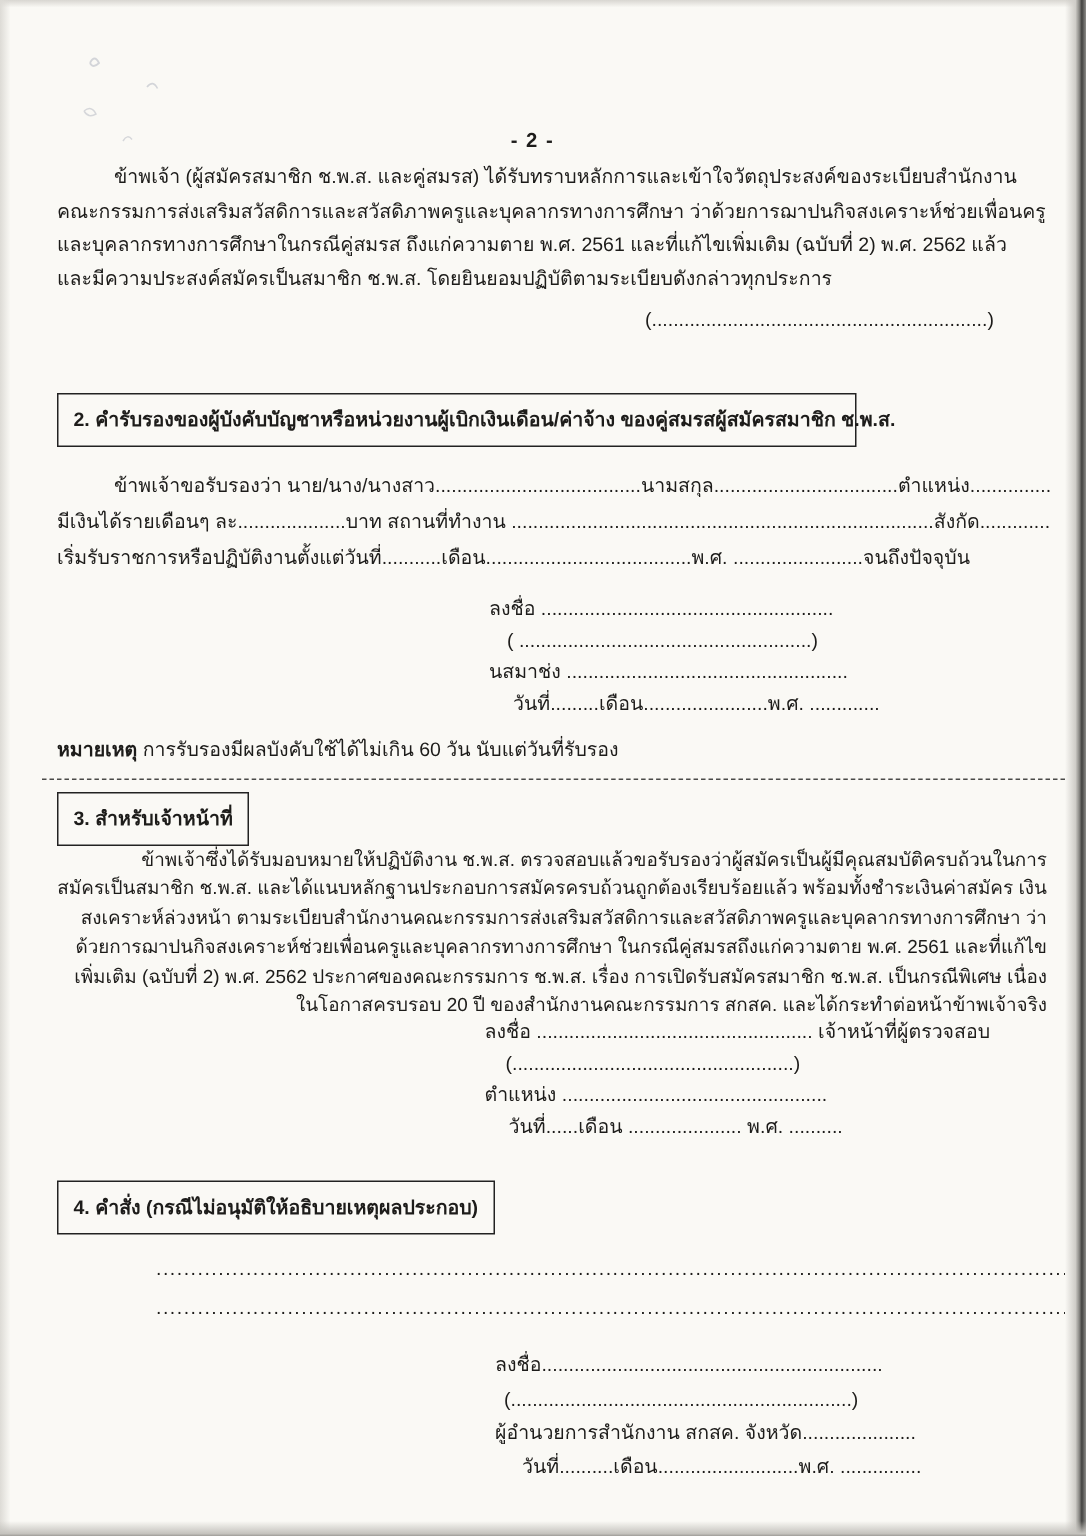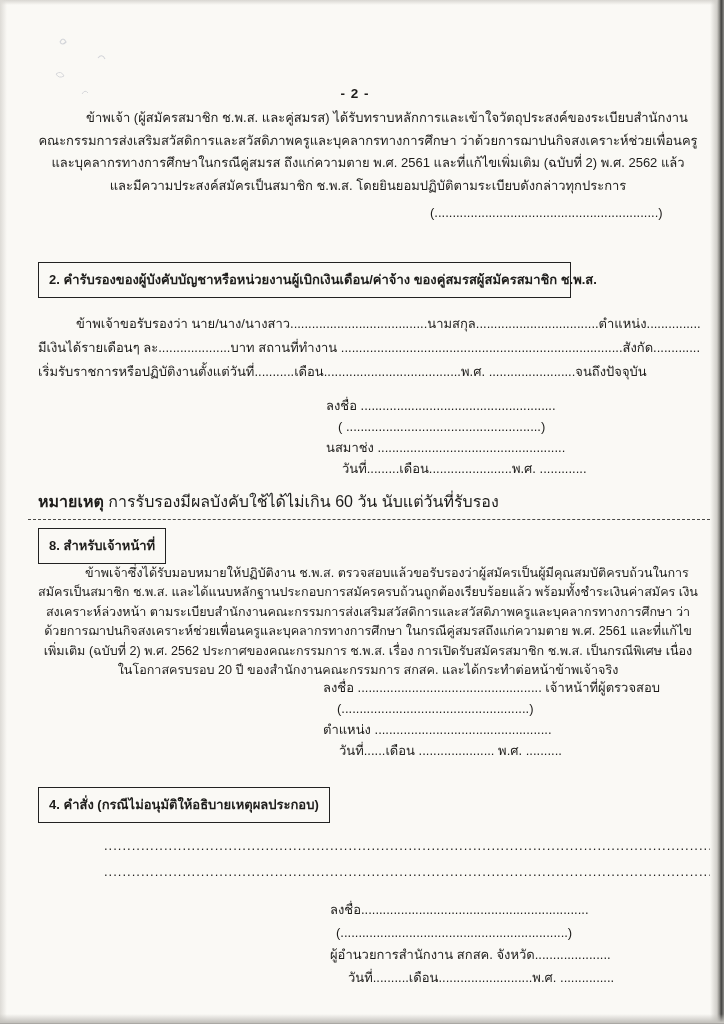--- a/index.html
+++ b/index.html
@@ -18,44 +18,44 @@
   .edge-bottom{position:absolute;left:0;bottom:0;width:100%;height:10px;
     background:linear-gradient(to bottom, rgba(0,0,0,0) 0%, #c4c2bd 85%, #9d9b97 100%);}
   .edge-top{position:absolute;left:0;top:0;width:100%;height:5px;
     background:linear-gradient(to bottom,#d8d6d1,rgba(0,0,0,0));}
   .edge-left{position:absolute;left:0;top:0;width:7px;height:100%;
     background:linear-gradient(to right,#dddbd6,rgba(0,0,0,0));}
 
   .abs{position:absolute;}
   .pagenum{top:86px;left:0;width:710px;text-align:center;font-size:13.5px;font-weight:bold;letter-spacing:1px;}
   .para{left:38px;right:26px;font-size:13px;}
-  .intro{top:107px;line-height:22.5px;text-indent:38px;text-align:center;}
+  .intro{top:107px;line-height:22.5px;text-indent:38px;}
   .sig-block{font-size:13px;line-height:21px;white-space:nowrap;}
   .sig-applicant{left:398px;top:201px;line-height:23px;}
   .sig-applicant .paren{padding-left:32px;}
 
   .secbox{border:1.6px solid #222;background:#faf9f5;font-weight:bold;font-size:13px;
     padding:6px 10px 7px 10px;white-space:nowrap;}
   .box2{left:38px;top:262px;width:511px;}
   .box3{left:38px;top:528px;}
   .box4{left:38px;top:787px;}
 
   .fillines{left:38px;right:24px;top:312px;font-size:13px;line-height:24px;}
   .fillines div{white-space:nowrap;overflow:hidden;}
 
   .sig2{left:326px;top:395px;}
   .sig2 .paren{padding-left:12px;}
   .sig2 .date{padding-left:16px;}
 
-  .noteline{left:38px;top:489px;font-size:16px;}
+  .noteline{left:38px;top:489px;font-size:13px;}
   .noteline b{font-weight:bold;}
 
   .sep{left:28px;top:519px;width:682px;border-top:1.6px dashed #4a4a48;height:0;}
 
-  .officer-para{top:564px;line-height:19.4px;text-indent:38px;font-size:12.6px;text-align:center;}
+  .officer-para{top:564px;line-height:19.4px;text-indent:38px;font-size:12.6px;text-align:right;}
 
   .sig3{left:323px;top:677px;}
   .sig3 .paren{padding-left:14px;}
   .sig3 .date{padding-left:16px;}
 
   .comment{left:104px;top:833px;width:606px;font-size:13px;line-height:26px;}
   .comment div{white-space:nowrap;overflow:hidden;letter-spacing:1px;}
 
   .sig4{left:330px;top:899px;line-height:22.5px;}
   .sig4 .paren{padding-left:6px;}
@@ -101,21 +101,21 @@
     <div class="date">วันที่.........เดือน.......................พ.ศ. .............</div>
   </div>
 
   <div class="abs noteline">
     <b>หมายเหตุ</b><span> การรับรองมีผลบังคับใช้ได้ไม่เกิน 60 วัน นับแต่วันที่รับรอง</span>
   </div>
 
   <div class="abs sep"></div>
 
   <div class="abs secbox box3">
-    <span>8. สำหรับเจ้าหน้าที่</span>
+    <span>3. สำหรับเจ้าหน้าที่</span>
   </div>
 
   <div class="abs para officer-para">ข้าพเจ้าซึ่งได้รับมอบหมายให้ปฏิบัติงาน ช.พ.ส. ตรวจสอบแล้วขอรับรองว่าผู้สมัครเป็นผู้มีคุณสมบัติครบถ้วนในการสมัครเป็นสมาชิก ช.พ.ส. และได้แนบหลักฐานประกอบการสมัครครบถ้วนถูกต้องเรียบร้อยแล้ว พร้อมทั้งชำระเงินค่าสมัคร เงินสงเคราะห์ล่วงหน้า ตามระเบียบสำนักงานคณะกรรมการส่งเสริมสวัสดิการและสวัสดิภาพครูและบุคลากรทางการศึกษา ว่าด้วยการฌาปนกิจสงเคราะห์ช่วยเพื่อนครูและบุคลากรทางการศึกษา ในกรณีคู่สมรสถึงแก่ความตาย พ.ศ. 2561 และที่แก้ไขเพิ่มเติม (ฉบับที่ 2) พ.ศ. 2562 ประกาศของคณะกรรมการ ช.พ.ส. เรื่อง การเปิดรับสมัครสมาชิก ช.พ.ส. เป็นกรณีพิเศษ เนื่องในโอกาสครบรอบ 20 ปี ของสำนักงานคณะกรรมการ สกสค. และได้กระทำต่อหน้าข้าพเจ้าจริง</div>
 
   <div class="abs sig-block sig3">
     <div>ลงชื่อ ................................................... เจ้าหน้าที่ผู้ตรวจสอบ</div>
     <div class="paren">(....................................................)</div>
     <div>ตำแหน่ง .................................................</div>
     <div class="date">วันที่......เดือน ..................... พ.ศ. ..........</div>
   </div>

